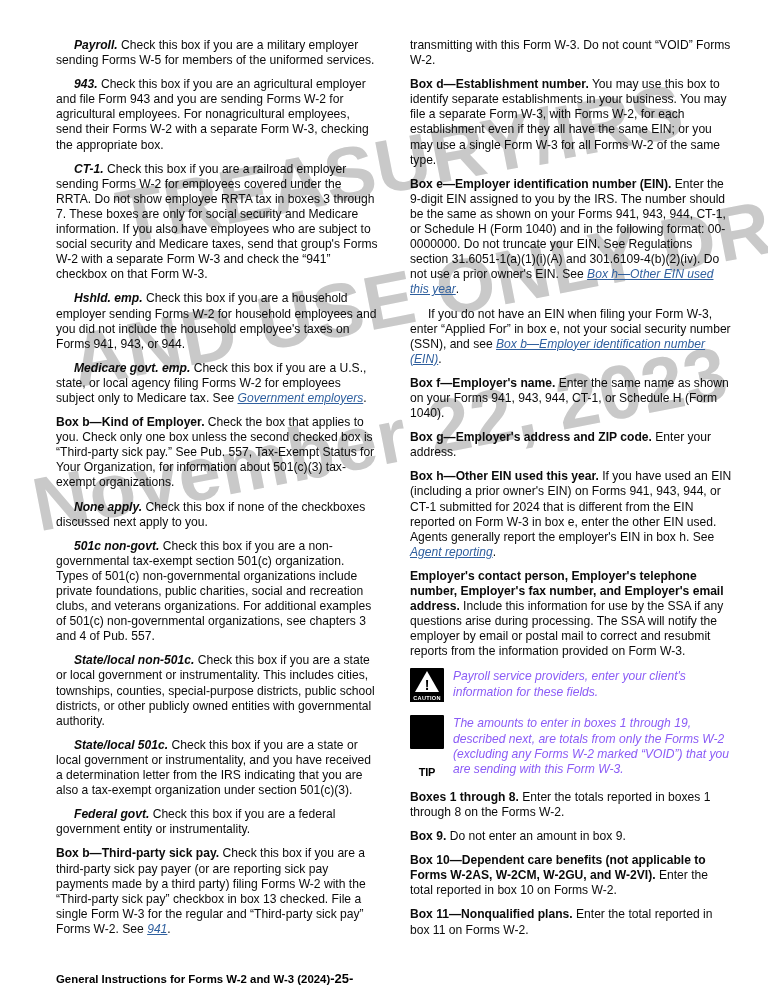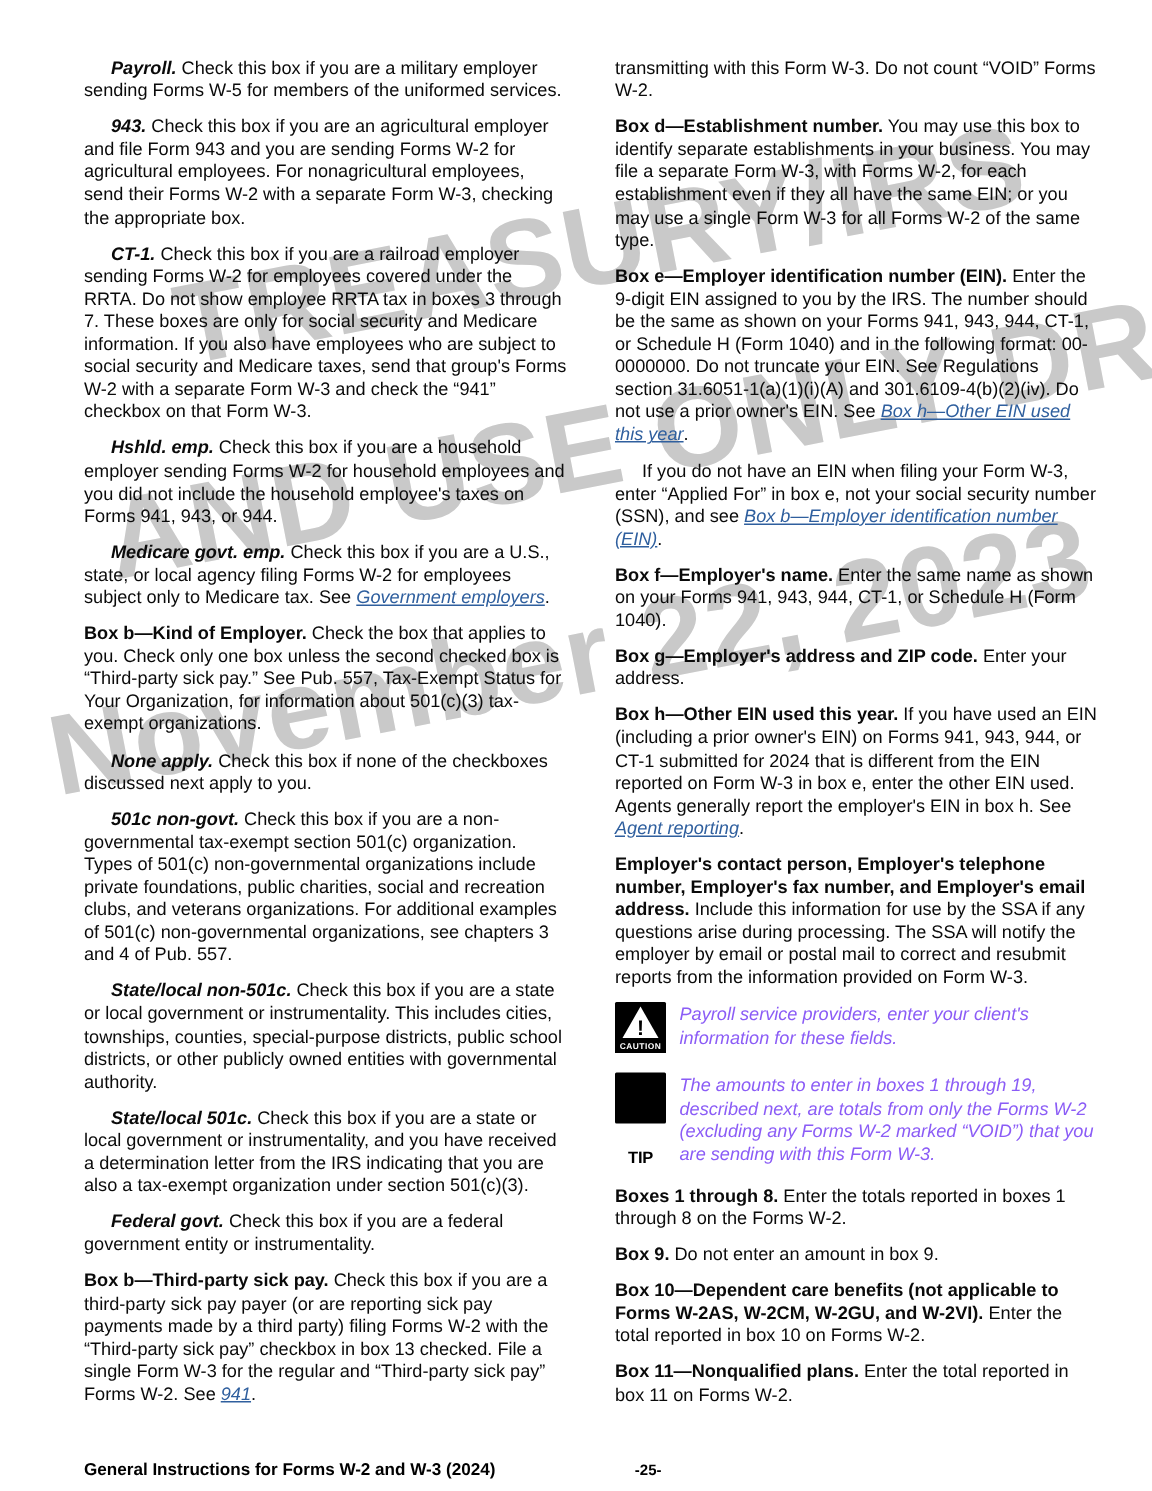--- a/index.html
+++ b/index.html
@@ -198,24 +198,23 @@
     display: flex;
     align-items: baseline;
   }
   .footer-title {
     font-size: 11.4px;
     font-weight: bold;
     color: #000000;
     font-family: "Liberation Sans", sans-serif;
   }
   .footer-page {
-    font-size: 10px;
-    font-weight: bold;
-    color: #000000;
-    margin-left: 93px;
+    font-size: 13px;
+    font-weight: bold;
+    color: #000000;
     font-family: "Liberation Sans", sans-serif;
   }
 </style>
 </head>
 <body>
 
 <div class="page">
 
   <div class="watermark">
     <div class="wm-line wm-1">TREASURY/IRS</div>

